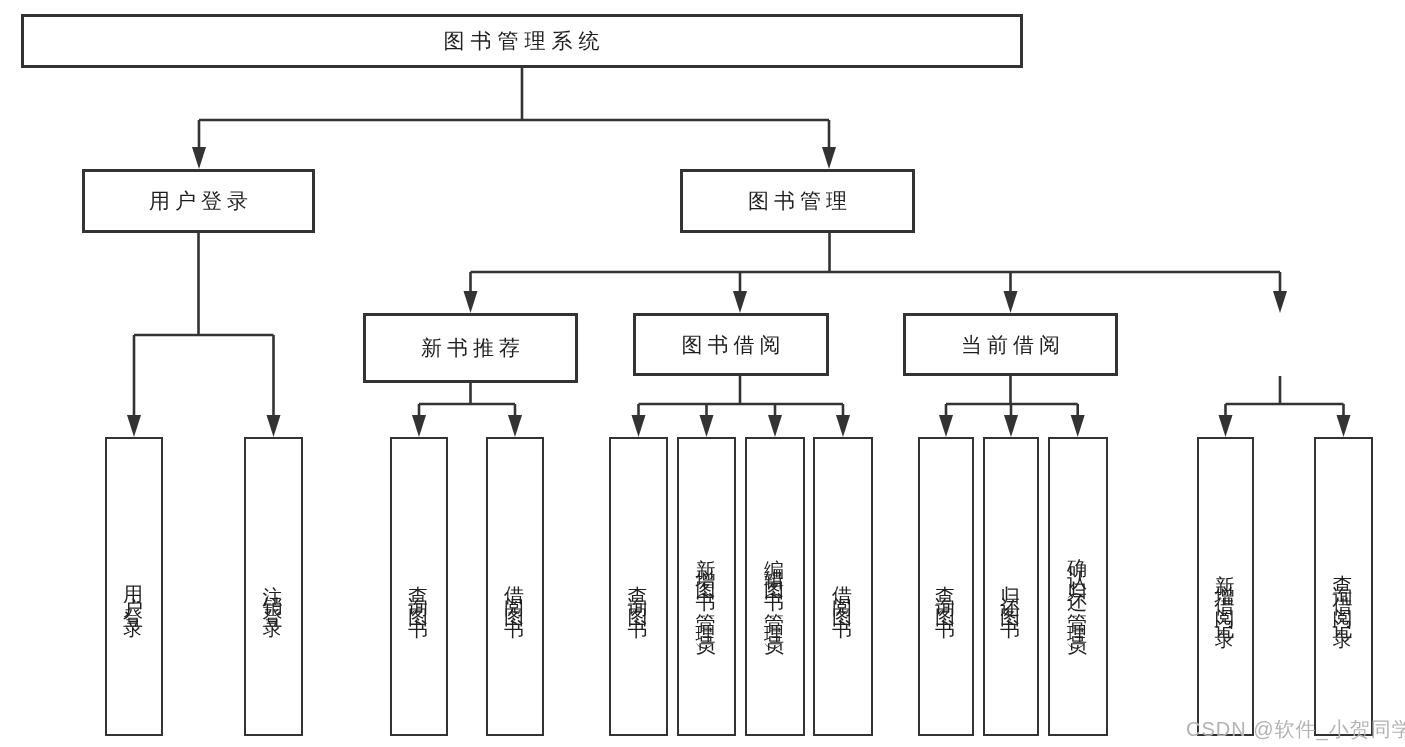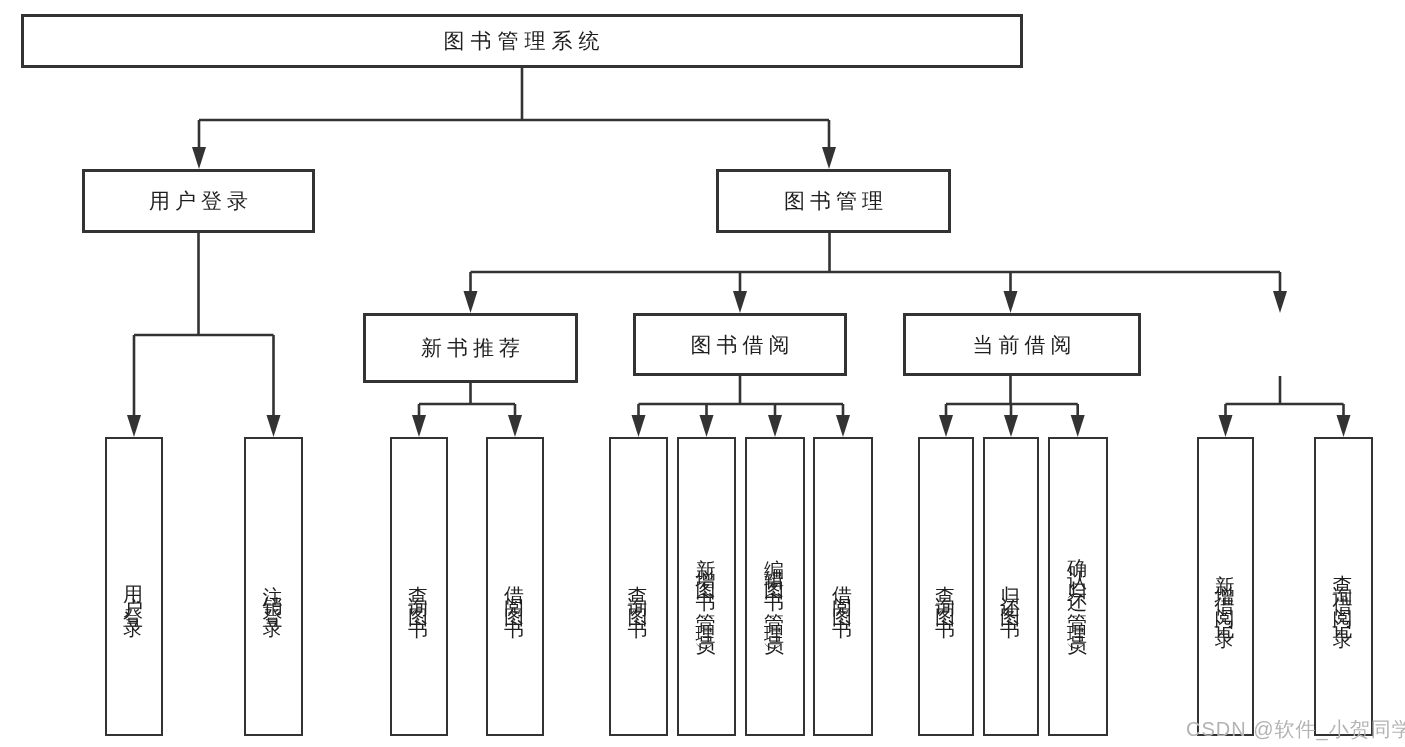--- a/index.html
+++ b/index.html
@@ -81,25 +81,25 @@
       <polygon points="1004,415 1018,415 1011,437"></polygon>
       <polygon points="1070.7,415 1084.7,415 1077.7,437"></polygon>
       <polygon points="1218.5,415 1232.5,415 1225.5,437"></polygon>
       <polygon points="1336.5,415 1350.5,415 1343.5,437"></polygon>
     </g>
   </svg>
 
   <div class="box hbox rootbox" style="left:21px;top:14px;width:1002px;height:54px">图书管理系统</div>
 
   <div class="box hbox" style="left:82px;top:169px;width:233px;height:64px">用户登录</div>
-  <div class="box hbox" style="left:716px;top:169px;width:235px;height:64px">图书管理</div>
+  <div class="box hbox" style="left:680px;top:169px;width:235px;height:64px">图书管理</div>
 
   <div class="box hbox" style="left:363px;top:313px;width:215px;height:70px">新书推荐</div>
-  <div class="box hbox" style="left:633px;top:313px;width:214px;height:63px">图书借阅</div>
-  <div class="box hbox" style="left:903px;top:313px;width:238px;height:63px">当前借阅</div>
+  <div class="box hbox" style="left:633px;top:313px;width:196px;height:63px">图书借阅</div>
+  <div class="box hbox" style="left:903px;top:313px;width:215px;height:63px">当前借阅</div>
 
   <div class="box vbox" style="left:105px;width:58px">用户登录</div>
   <div class="box vbox" style="left:244px;width:59px">注销登录</div>
 
   <div class="box vbox" style="left:390px;width:58px">查询图书</div>
   <div class="box vbox" style="left:486px;width:58px">借阅图书</div>
 
   <div class="box vbox" style="left:609px;width:59px">查询图书</div>
   <div class="box vbox" style="left:677px;width:59px">新增图书（管理员）</div>
   <div class="box vbox" style="left:745px;width:60px">编辑图书（管理员）</div>

